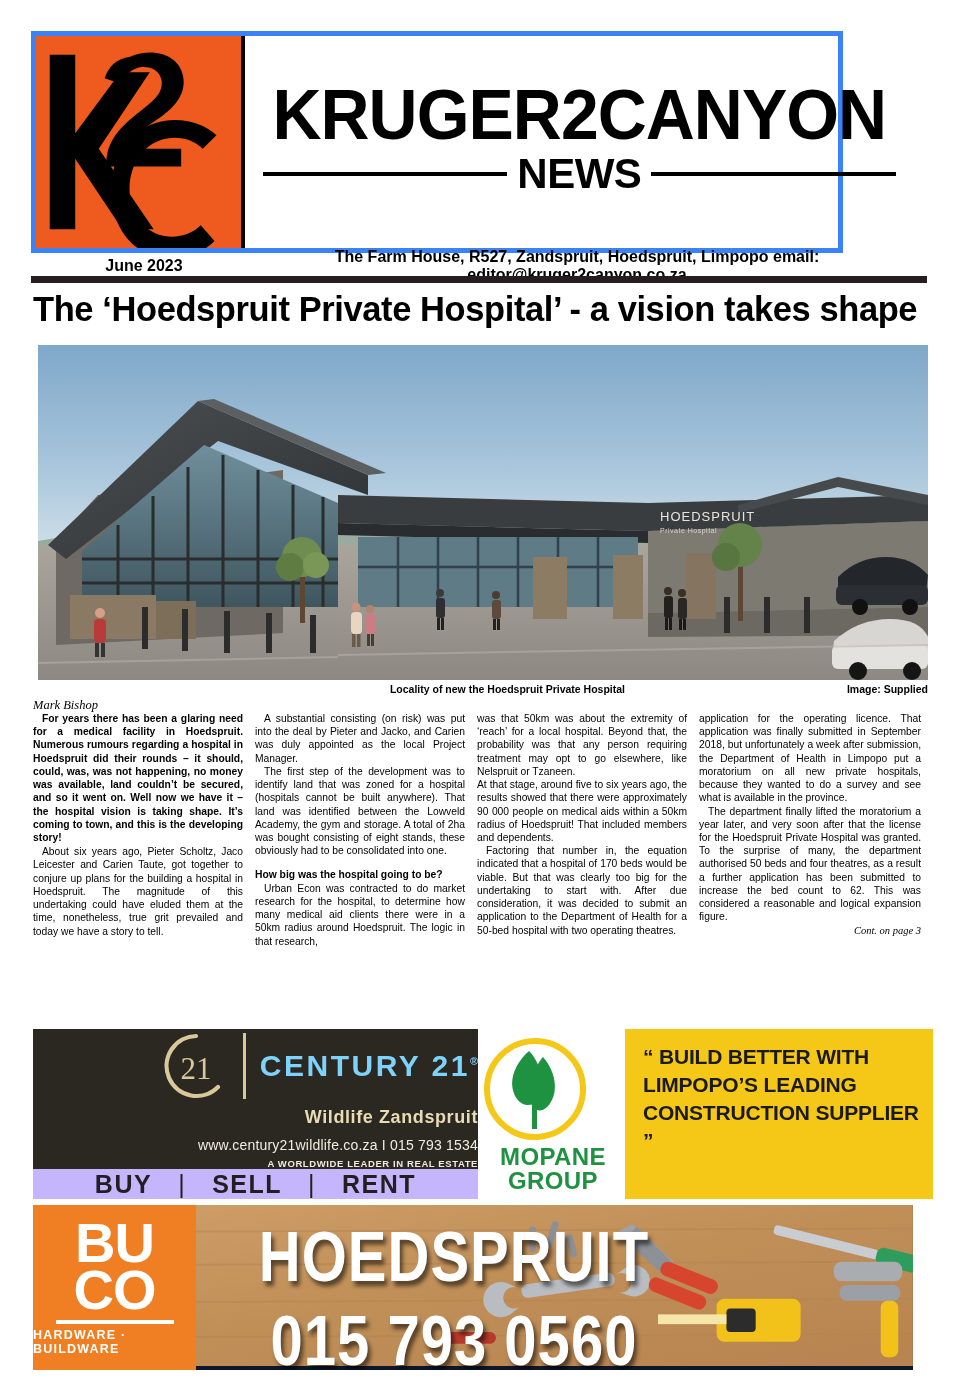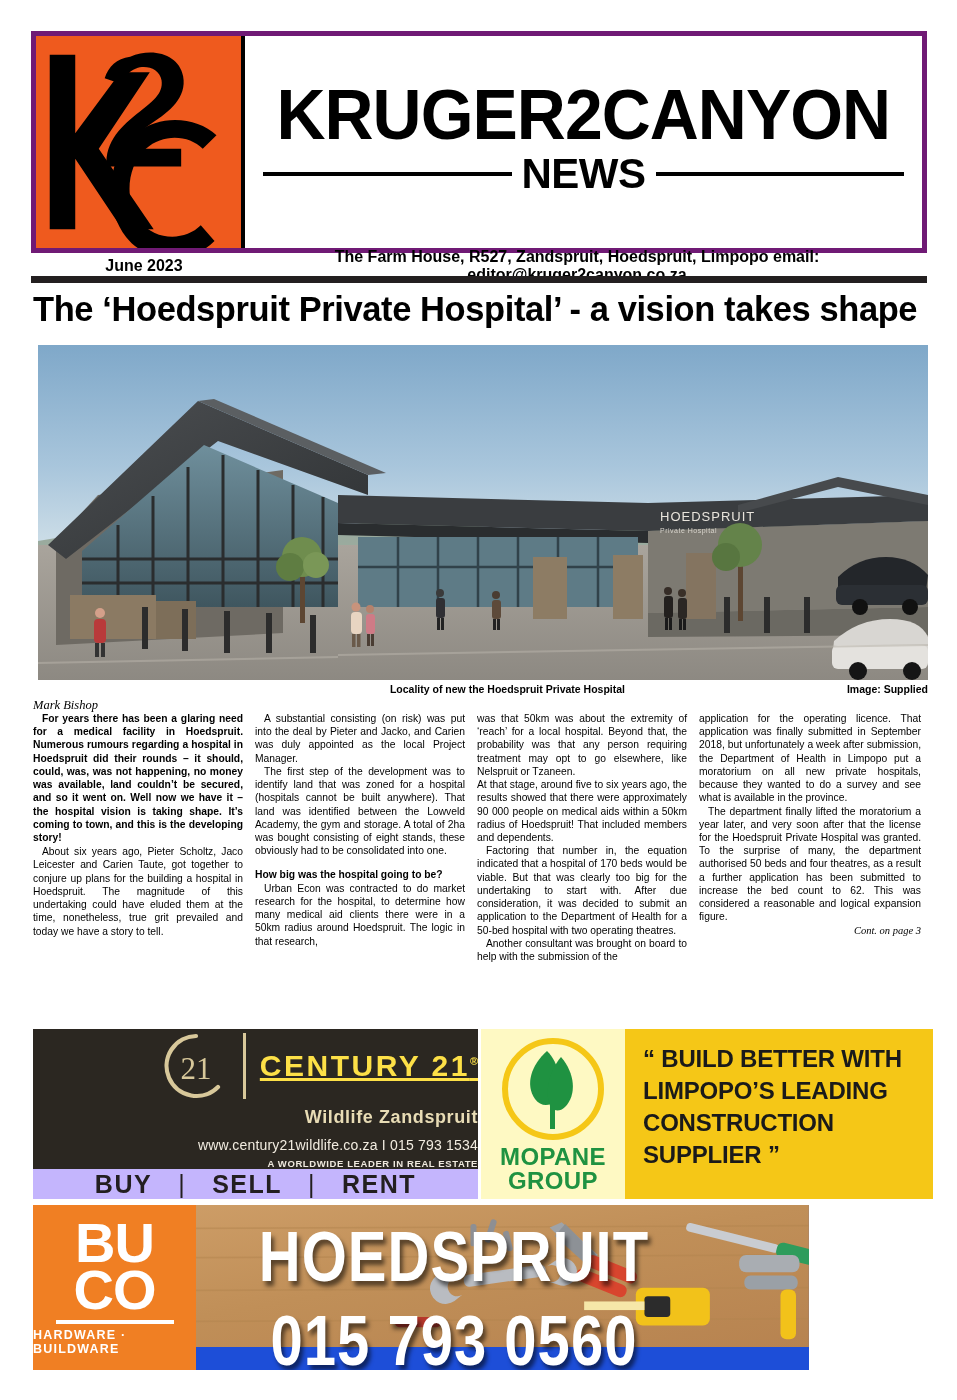--- a/index.html
+++ b/index.html
@@ -7,22 +7,22 @@
   body {
     background: #ffffff;
     font-family: "Liberation Sans", sans-serif;
     color: #000;
     overflow: hidden;
   }
   .page { position: relative; width: 957px; height: 1400px; padding: 0; }
 
   
   .masthead {
-    position: absolute; left: 31px; top: 31px; width: 896px; height: 222px;
-    border: 5px solid #701a75; background: #fff; display: flex; align-items: stretch;
+    position: absolute; left: 31px; top: 31px; width: 812px; height: 222px;
+    border: 5px solid #3b82f6; background: #fff; display: flex; align-items: stretch;
   }
   .logo-box {
     width: 209px; background: #ef5a1e; position: relative; flex: 0 0 209px;
     border-right: 4px solid #000; overflow: hidden;
   }
   .logo-mark {
     position: absolute; left: 0; top: 0; width: 100%; height: 100%;
   }
   .masthead-right {
     flex: 1 1 auto; position: relative; display: flex; flex-direction: column;
@@ -112,22 +112,22 @@
   }
   .c21-top {
     height: 140px; display: flex; align-items: flex-end; flex-direction: column;
     justify-content: center; padding-top: 1px;
   }
   .c21-logo-row { display: flex; align-items: center; gap: 0; height: 72px; }
   .c21-seal { width: 66px; height: 66px; position: relative; flex: 0 0 66px; }
   .c21-divider { width: 3px; height: 66px; background: #d8c89a; margin: 0 14px; }
   .c21-words { display: flex; flex-direction: column; justify-content: center; }
   .c21-name {
-    color: #fde047; font-weight: bold; font-size: 30px; letter-spacing: 2.5px;
-    line-height: 1; position: relative; text-decoration: underline;
+    color: #7dd3fc; font-weight: bold; font-size: 30px; letter-spacing: 2.5px;
+    line-height: 1; position: relative;
   }
   .c21-reg { font-size: 11px; vertical-align: super; letter-spacing: 0; }
   .c21-tag {
     color: #e8dcb5; font-weight: bold; font-size: 18px; letter-spacing: 0.6px;
     margin-top: 5px; text-align: center;
   }
   .c21-web {
     color: #f2ece0; font-size: 14px; text-align: center; margin-top: 9px;
     letter-spacing: 0.2px;
   }
@@ -140,42 +140,42 @@
     justify-content: center; gap: 26px; color: #231f20; font-weight: bold;
     font-size: 25px; letter-spacing: 1.5px;
   }
   .c21-bar span.sep { font-weight: normal; }
 
   .ad-mopane {
     position: absolute; left: 481px; top: 1029px; width: 452px; height: 170px;
     background: #f5c717; display: flex; overflow: hidden;
   }
   .mopane-left {
-    width: 144px; flex: 0 0 144px; background: #fef9c3; position: relative;
-    display: flex; flex-direction: column; align-items: center;
+    width: 144px; flex: 0 0 144px; background: #ffffff; position: relative;
+    display: flex; flex-direction: column; 
     padding-top: 6px;
   }
   .mopane-badge { width: 108px; height: 108px; position: relative; }
   .mopane-name {
     color: #1f9241; font-weight: bold; font-size: 24px; line-height: 1.0;
     text-align: center; letter-spacing: 0.4px; margin-top: 2px;
   }
   .mopane-right { flex: 1 1 auto; padding: 14px 10px 10px 18px; position: relative; }
   .mopane-quote {
-    font-weight: bold; font-size: 24px; line-height: 1.33; color: #1a1a1a;
+    font-weight: bold; font-size: 21px; line-height: 1.33; color: #1a1a1a;
     letter-spacing: -0.2px;
   }
   .mopane-contact {
     position: absolute; left: 18px; bottom: 16px;
     font-weight: bold; font-size: 14.5px; line-height: 1.45; color: #111;
   }
 
   .ad-buco {
-    position: absolute; left: 33px; top: 1205px; width: 776px; height: 165px;
-    overflow: hidden; background: #1d4ed8; padding-left: 42px;
+    position: absolute; left: 33px; top: 1205px; width: 880px; height: 165px;
+    overflow: hidden; background: #0f172a; padding-left: 42px;
   }
   .buco-bg { position: absolute; inset: 0; }
   .buco-panel {
     position: absolute; left: 0; top: 0; width: 163px; height: 165px;
     background: #f07f23; display: flex; flex-direction: column;
     align-items: center; justify-content: center;
   }
   .buco-letters {
     color: #fff; font-weight: bold; font-size: 56px; line-height: 0.84;
     letter-spacing: -1px; text-align: center;
@@ -410,21 +410,20 @@
     <div class="col">
       <p>A substantial consisting (on risk) was put into the deal by Pieter and Jacko, and Carien was duly appointed as the local Project Manager.</p>
       <p>The first step of the development was to identify land that was zoned for a hospital (hospitals cannot be built anywhere). That land was identified between the Lowveld Academy, the gym and storage. A total of 2ha was bought consisting of eight stands, these obviously had to be consolidated into one.</p>
       <h3>How big was the hospital going to be?</h3>
       <p>Urban Econ was contracted to do market research for the hospital, to determine how many medical aid clients there were in a 50km radius around Hoedspruit. The logic in that research,</p>
     </div>
     <div class="col">
       <p class="noindent">was that 50km was about the extremity of ‘reach’ for a local hospital. Beyond that, the probability was that any person requiring treatment may opt to go elsewhere, like Nelspruit or Tzaneen.</p>
       <p class="noindent">At that stage, around five to six years ago, the results showed that there were approximately 90 000 people on medical aids within a 50km radius of Hoedspruit! That included members and dependents.</p>
       <p>Factoring that number in, the equation indicated that a hospital of 170 beds would be viable. But that was clearly too big for the undertaking to start with. After due consideration, it was decided to submit an application to the Department of Health for a 50-bed hospital with two operating theatres.</p>
-      <p>Another consultant was brought on board to help with the submission of the</p>
     </div>
     <div class="col">
       <p class="noindent">application for the operating licence. That application was finally submitted in September 2018, but unfortunately a week after submission, the Department of Health in Limpopo put a moratorium on all new private hospitals, because they wanted to do a survey and see what is available in the province.</p>
       <p>The department finally lifted the moratorium a year later, and very soon after that the license for the Hoedspruit Private Hospital was granted. To the surprise of many, the department authorised 50 beds and four theatres, as a result a further application has been submitted to increase the bed count to 62. This was considered a reasonable and logical expansion figure.</p>
       <p class="contnote">Cont. on page 3</p>
     </div>
   </div>
 
   <div class="ad-c21">
     <div class="c21-top">

